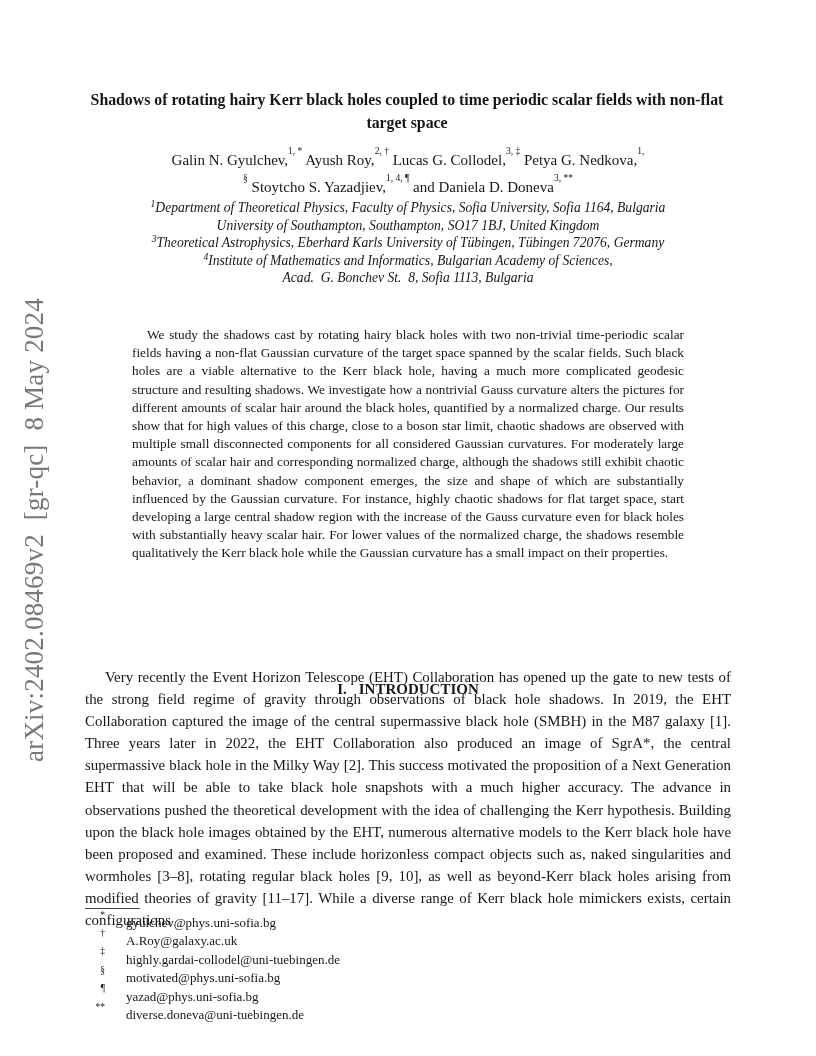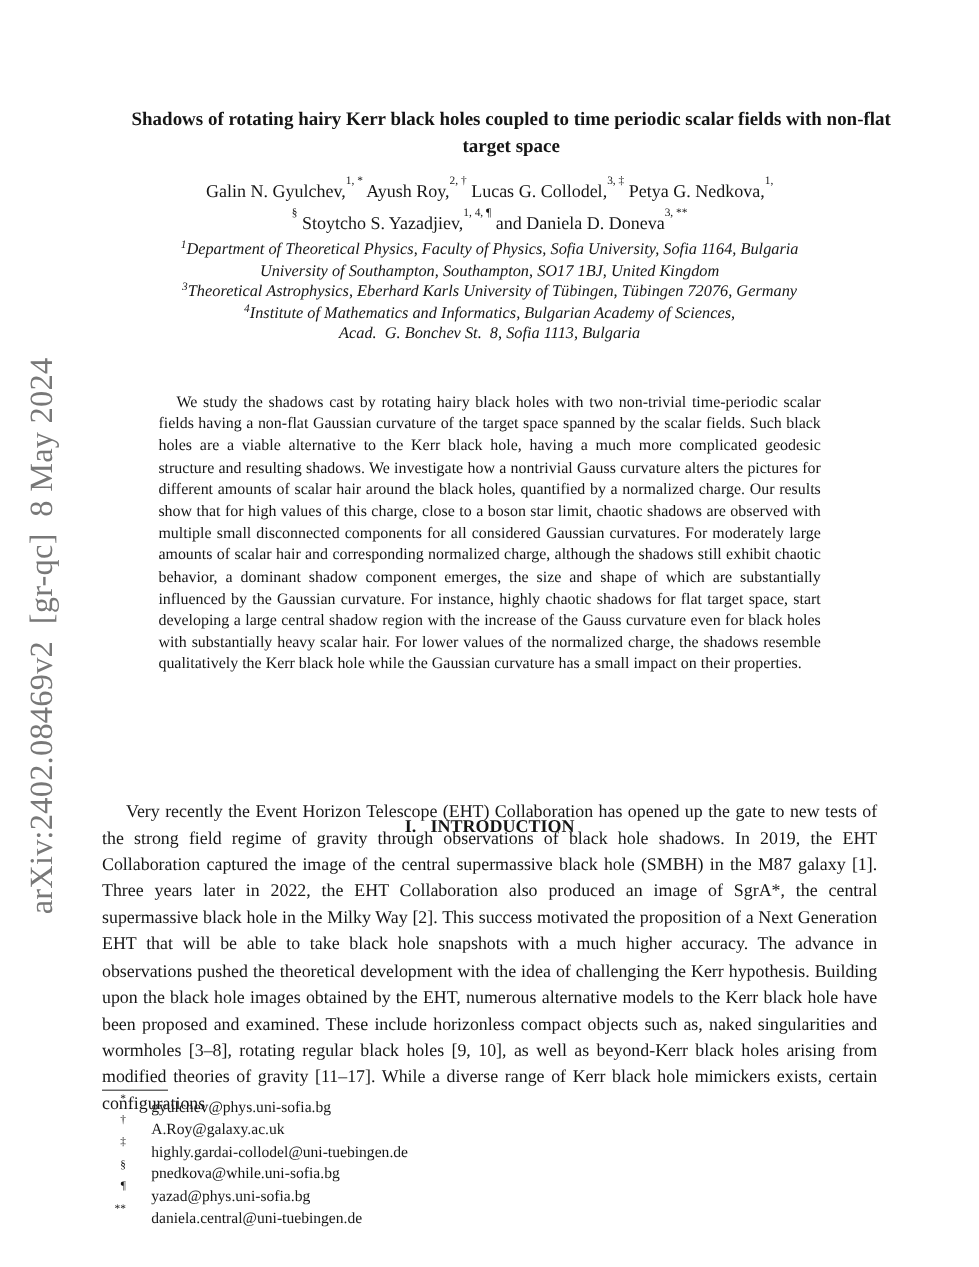--- a/index.html
+++ b/index.html
@@ -24,21 +24,21 @@
     text-align: center;
     font-size: 27px;
     color: #787878;
     white-space: pre;
     letter-spacing: 0.2px;
   }
 
   .content { position: absolute; left: 85px; top: 0; width: 646px; height: 1056px; }
 
   .title {
-    position: absolute; top: 88px; left: 21px; width: 640px;
+    position: absolute; top: 88px; left: 2px; width: 640px;
     font-size: 15.8px; font-weight: bold; text-align: center; line-height: 23px;
   }
 
   .authors {
     position: absolute; top: 147px; left: 85px; width: 476px;
     font-size: 15px; line-height: 26.5px; text-align: center;
   }
   .author sup, .affil-sup {
     font-size: 9.5px; line-height: 0; position: relative; top: -5px;
   }
@@ -107,19 +107,19 @@
       <span class="section-number">I.</span><span>INTRODUCTION</span>
     </h2>
 
     <p class="intro">Very recently the Event Horizon Telescope (EHT) Collaboration has opened up the gate to new tests of the strong field regime of gravity through observations of black hole shadows. In 2019, the EHT Collaboration captured the image of the central supermassive black hole (SMBH) in the M87 galaxy [1]. Three years later in 2022, the EHT Collaboration also produced an image of SgrA*, the central supermassive black hole in the Milky Way [2]. This success motivated the proposition of a Next Generation EHT that will be able to take black hole snapshots with a much higher accuracy. The advance in observations pushed the theoretical development with the idea of challenging the Kerr hypothesis. Building upon the black hole images obtained by the EHT, numerous alternative models to the Kerr black hole have been proposed and examined. These include horizonless compact objects such as, naked singularities and wormholes [3–8], rotating regular black holes [9, 10], as well as beyond-Kerr black holes arising from modified theories of gravity [11–17]. While a diverse range of Kerr black hole mimickers exists, certain configurations</p>
 
     <div class="footnotes">
       <div class="fn-rule"></div>
       <div class="footnote"><sup class="fn-mark">*</sup><a class="fn-email">gyulchev@phys.uni-sofia.bg</a></div>
       <div class="footnote"><sup class="fn-mark">†</sup><a class="fn-email">A.Roy@galaxy.ac.uk</a></div>
       <div class="footnote"><sup class="fn-mark">‡</sup><a class="fn-email">highly.gardai-collodel@uni-tuebingen.de</a></div>
-      <div class="footnote"><sup class="fn-mark">§</sup><a class="fn-email">pnedkova@while.uni-sofia.bg</a></div>
+      <div class="footnote"><sup class="fn-mark">§</sup><a class="fn-email">motivated@phys.uni-sofia.bg</a></div>
       <div class="footnote"><sup class="fn-mark">¶</sup><a class="fn-email">yazad@phys.uni-sofia.bg</a></div>
-      <div class="footnote"><sup class="fn-mark">**</sup><a class="fn-email">daniela.central@uni-tuebingen.de</a></div>
+      <div class="footnote"><sup class="fn-mark">**</sup><a class="fn-email">diverse.doneva@uni-tuebingen.de</a></div>
     </div>
 
   </div>
 </div>
 
 </body></html>

